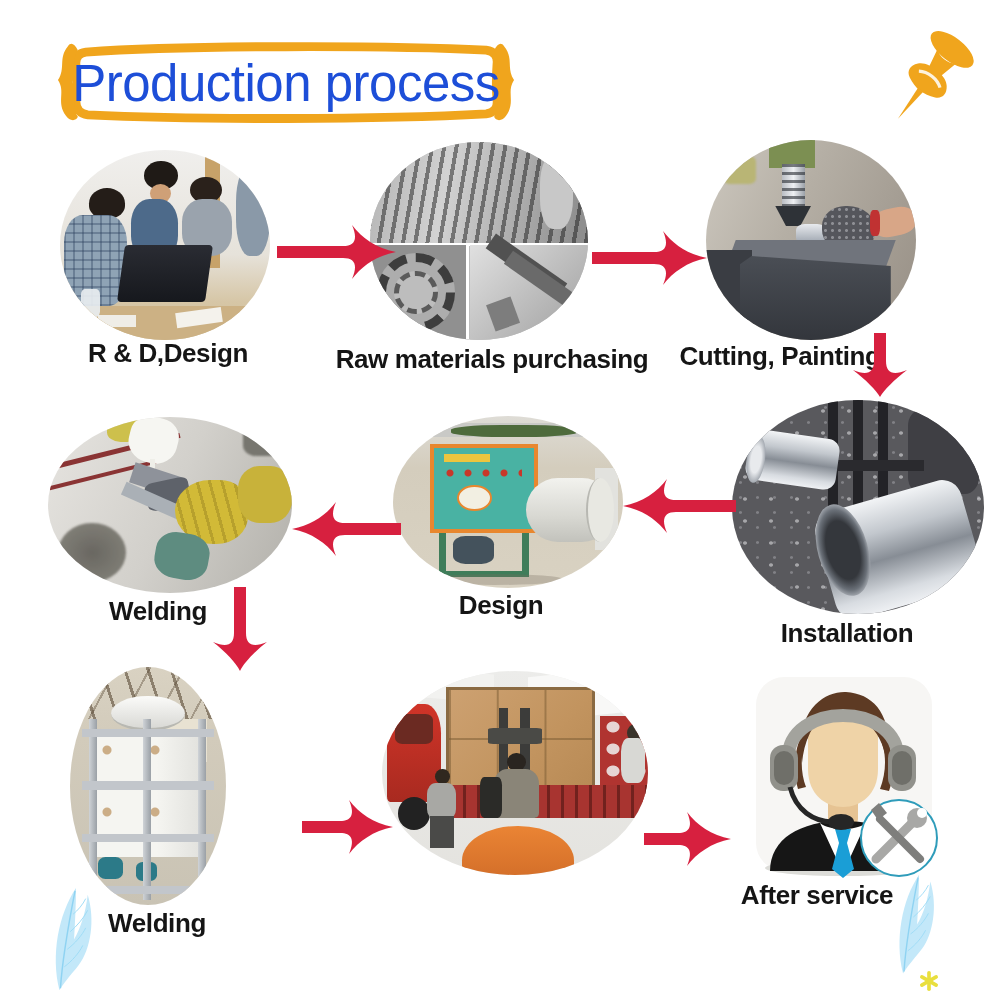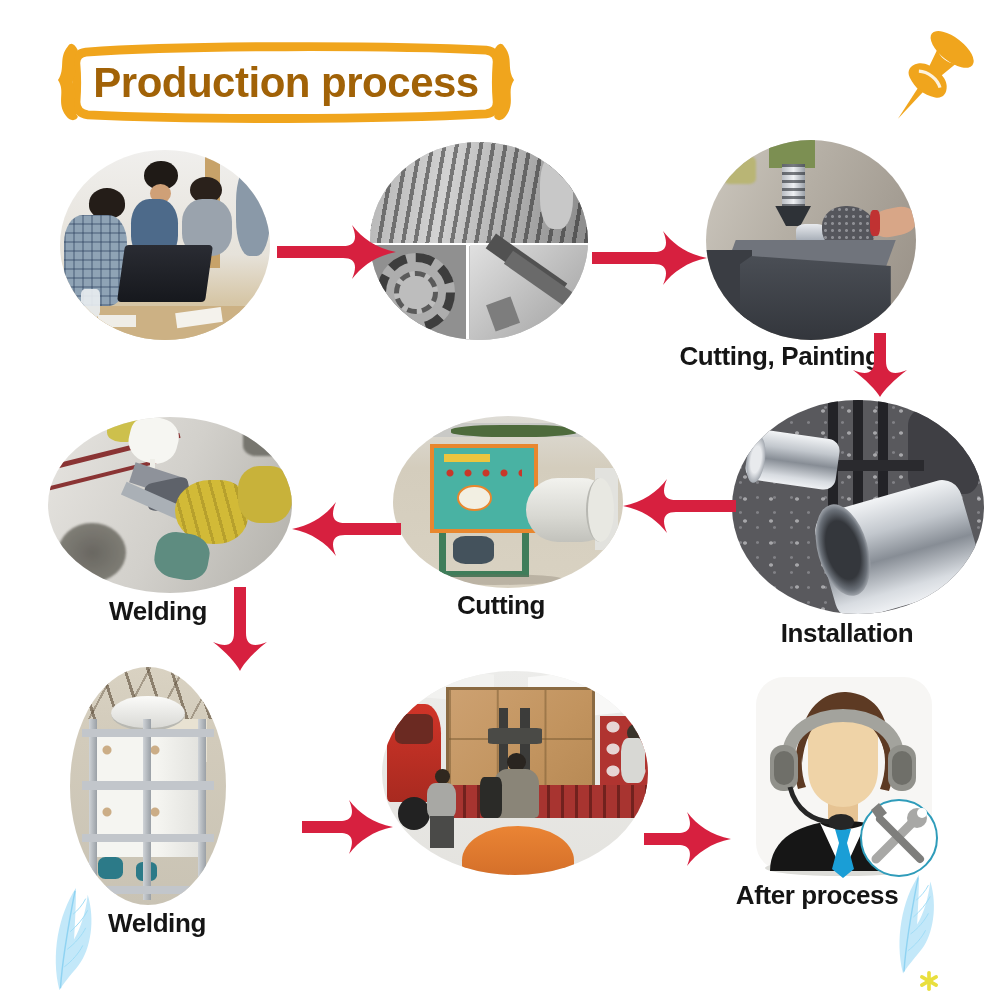--- a/index.html
+++ b/index.html
@@ -4,21 +4,21 @@
 <style>
   html,body{margin:0;padding:0;background:#ffffff;}
   #canvas{position:relative;width:1000px;height:1000px;background:#ffffff;overflow:hidden;
           font-family:"Liberation Sans",sans-serif;}
   .abs{position:absolute;}
   .node{position:absolute;border-radius:50%;overflow:hidden;}
   .node div{position:absolute;}
   .lbl{position:absolute;transform:translateX(-50%);font-weight:700;font-size:26px;
        color:#151515;white-space:nowrap;letter-spacing:-0.4px;}
   .banner-text{position:absolute;left:0;top:0;width:100%;height:100%;display:flex;
-       align-items:center;justify-content:center;font-size:42px;font-weight:700;color:#a16207;
+       align-items:center;justify-content:center;font-size:51px;font-weight:400;color:#1d4ed8;
        letter-spacing:-0.5px;}
   svg{display:block;}
 </style>
 </head>
 <body>
 
 <div id="canvas">
 
   <div class="abs" style="left:52px;top:40px;width:468px;height:86px;">
     <svg viewBox="0 0 470 86" width="468" height="86">
@@ -48,32 +48,34 @@
     <div style="left:43%;top:18%;width:10%;height:10%;background:#cfa077;border-radius:50%;"></div>
     <div style="left:34%;top:26%;width:22%;height:32%;background:#4d6a8a;border-radius:40%;"></div>
     <div style="left:62%;top:14%;width:15%;height:14%;background:#2a211b;border-radius:50%;"></div>
     <div style="left:58%;top:26%;width:24%;height:30%;background:#9aa3ad;border-radius:40%;"></div>
     <div style="left:0;top:82%;width:100%;height:18%;background:#ccb184;"></div>
     <div style="left:29%;top:50%;width:42%;height:30%;background:linear-gradient(180deg,#2a2c33,#16181d);transform:skewX(-8deg);border-radius:4px;"></div>
     <div style="left:55%;top:84%;width:22%;height:8%;background:#f4f2ec;transform:rotate(-8deg);"></div>
     <div style="left:18%;top:87%;width:18%;height:6%;background:#efede7;"></div>
     <div style="left:10%;top:73%;width:9%;height:15%;background:rgba(232,237,240,.92);border-radius:20%;"></div>
   </div>
+  <div class="lbl" style="left:168px;top:338px;">R &amp; D,Design</div>
 
   <div class="node" style="left:370px;top:142px;width:218px;height:198px;background:#bdbdbd;">
     <div style="left:0;top:0;width:100%;height:51%;background-image:repeating-linear-gradient(100deg,rgba(30,30,30,.5) 0 4px,transparent 4px 12px),linear-gradient(100deg,#b4b4b4,#d2d2d2 35%,#8e8e8e 95%);border-bottom:3px solid #fff;"></div>
     <div style="left:78%;top:6%;width:15%;height:38%;background:#c8c8c8;border-radius:40%;"></div>
     <div style="left:0;top:52%;width:44%;height:48%;background:#909090;border-right:3px solid #fff;"></div>
     <div style="left:3%;top:56%;width:36%;height:40%;border:9px dashed #3d3d3d;border-radius:50%;background:#adadad;box-sizing:border-box;"></div>
     <div style="left:11%;top:65%;width:20%;height:22%;border:5px dashed #5a5a5a;border-radius:50%;background:#bdbdbd;box-sizing:border-box;"></div>
     <div style="left:46%;top:52%;width:54%;height:48%;background:linear-gradient(135deg,#e0e0e0,#9e9e9e);"></div>
     <div style="left:52%;top:58%;width:40%;height:9%;background:#515151;transform:rotate(35deg);"></div>
     <div style="left:60%;top:66%;width:38%;height:8%;background:#6a6a6a;transform:rotate(35deg);"></div>
     <div style="left:55%;top:80%;width:12%;height:14%;background:#7d7d7d;transform:rotate(-20deg);"></div>
   </div>
+  <div class="lbl" style="left:492px;top:344px;">Raw materials purchasing</div>
 
   <div class="node" style="left:706px;top:140px;width:210px;height:200px;background:linear-gradient(115deg,#cdc8bf 0%,#b5afa5 40%,#978f85 100%);">
     <div style="left:8%;top:8%;width:16%;height:14%;background:#b9b575;border-radius:20%;filter:blur(1px);"></div>
     <div style="left:30%;top:0;width:22%;height:14%;background:#7c8f52;"></div>
     <div style="left:36%;top:12%;width:11%;height:22%;background-image:repeating-linear-gradient(180deg,rgba(40,44,50,.6) 0 3px,transparent 3px 8px),linear-gradient(90deg,#b9bdc3,#eef0f3,#9aa0a8);"></div>
     <div style="left:33%;top:33%;width:17%;height:10%;background:#2e3237;clip-path:polygon(0 0,100% 0,70% 100%,30% 100%);"></div>
     <div style="left:43%;top:42%;width:14%;height:10%;background:linear-gradient(180deg,#e8eaee,#9aa2ac);border-radius:30%;"></div>
     <div style="left:55%;top:33%;width:26%;height:23%;background-image:radial-gradient(rgba(200,200,205,.5) 1px,transparent 2px);background-size:7px 7px;background-color:#55565c;border-radius:45% 55% 50% 50%;"></div>
     <div style="left:79%;top:34%;width:21%;height:14%;background:#d8a687;transform:rotate(-12deg);border-radius:40%;"></div>
     <div style="left:78%;top:35%;width:5%;height:13%;background:#c03232;border-radius:30%;"></div>
@@ -105,21 +107,21 @@
     <div style="left:28%;top:40%;width:15%;height:15%;background:#f2efe2;border:2px solid #e8872e;border-radius:50%;box-sizing:border-box;"></div>
     <div style="left:20%;top:68%;width:3%;height:26%;background:#3f7d5a;"></div>
     <div style="left:56%;top:68%;width:3%;height:24%;background:#3f7d5a;"></div>
     <div style="left:20%;top:90%;width:39%;height:3.5%;background:#3f7d5a;"></div>
     <div style="left:26%;top:70%;width:18%;height:16%;background:#44525c;border-radius:30%;"></div>
     <div style="left:88%;top:30%;width:10%;height:48%;background:#e2e2de;"></div>
     <div style="left:58%;top:36%;width:38%;height:37%;border-radius:45px;background:linear-gradient(180deg,#f2f2ee,#d8d8d2 60%,#c2c2bc);"></div>
     <div style="left:84%;top:36%;width:12%;height:37%;border-radius:50%;background:#e8e8e2;border-left:2px solid #b8b8b2;box-sizing:border-box;"></div>
     <div style="left:14%;top:92%;width:60%;height:6%;background:rgba(120,110,95,.3);border-radius:50%;"></div>
   </div>
-  <div class="lbl" style="left:501px;top:590px;">Cutting</div>
+  <div class="lbl" style="left:501px;top:590px;">Design</div>
 
   <div class="node" style="left:48px;top:417px;width:244px;height:176px;background:linear-gradient(115deg,#e6e4e0 0%,#d2d0cb 50%,#b2b0aa 100%);">
     <div style="left:0;top:18%;width:55%;height:3%;background:#8a3434;transform:rotate(-14deg);"></div>
     <div style="left:0;top:32%;width:45%;height:2.5%;background:#8a3434;transform:rotate(-14deg);"></div>
     <div style="left:80%;top:2%;width:18%;height:20%;background:#77766f;border-radius:30%;filter:blur(1px);"></div>
     <div style="left:24%;top:0;width:14%;height:14%;background:#cdc04c;border-radius:40%;"></div>
     <div style="left:33%;top:0;width:20%;height:26%;background:#f6f6f2;border-radius:40% 40% 45% 45%;transform:rotate(14deg);"></div>
     <div style="left:42%;top:24%;width:2%;height:22%;background:#efefe9;"></div>
     <div style="left:34%;top:30%;width:22%;height:12%;background:#8e929a;transform:rotate(18deg);"></div>
     <div style="left:40%;top:36%;width:18%;height:16%;background:#5e626a;transform:rotate(-12deg);border-radius:20%;"></div>
@@ -191,21 +193,21 @@
     <ellipse cx="93" cy="151" rx="13" ry="8" fill="#262626"></ellipse>
     <circle cx="151" cy="167" r="38" fill="#ffffff" stroke="#2f9cba" stroke-width="2"></circle>
     <g stroke-linecap="round">
       <line x1="128" y1="188" x2="168" y2="148" stroke="#a8a8a6" stroke-width="9"></line>
       <circle cx="169" cy="147" r="10" fill="#a8a8a6"></circle>
       <circle cx="174" cy="142" r="5" fill="#ffffff"></circle>
       <line x1="132" y1="148" x2="172" y2="188" stroke="#7e7e7c" stroke-width="8"></line>
       <path d="M123,139 L131,132 L139,142 L130,149 Z" fill="#7e7e7c"></path>
     </g>
   </svg>
-  <div class="lbl" style="left:817px;top:880px;">After process</div>
+  <div class="lbl" style="left:817px;top:880px;">After service</div>
 
   <svg class="abs" style="left:277px;top:221px;" viewBox="0 0 124 62" width="124" height="62">
     <path d="M0,25 L66,25 C78,25 81,18 75,4 C85,17 99,27 119,31 C99,35 85,45 75,58 C81,44 78,37 66,37 L0,37 Z" fill="#d7203f"></path>
   </svg>
   <svg class="abs" style="left:592px;top:227px;" viewBox="0 0 120 62" width="120" height="62">
     <path d="M0,25 L62,25 C74,25 77,18 71,4 C81,17 95,27 115,31 C95,35 81,45 71,58 C77,44 74,37 62,37 L0,37 Z" fill="#d7203f"></path>
   </svg>
   <svg class="abs" style="left:849px;top:333px;" viewBox="0 0 62 66" width="62" height="66">
     <path d="M25,0 L37,0 L37,28 C37,40 44,43 58,37 C45,47 35,57 31,64 C27,57 17,47 4,37 C18,43 25,40 25,28 Z" fill="#d7203f"></path>
   </svg>

